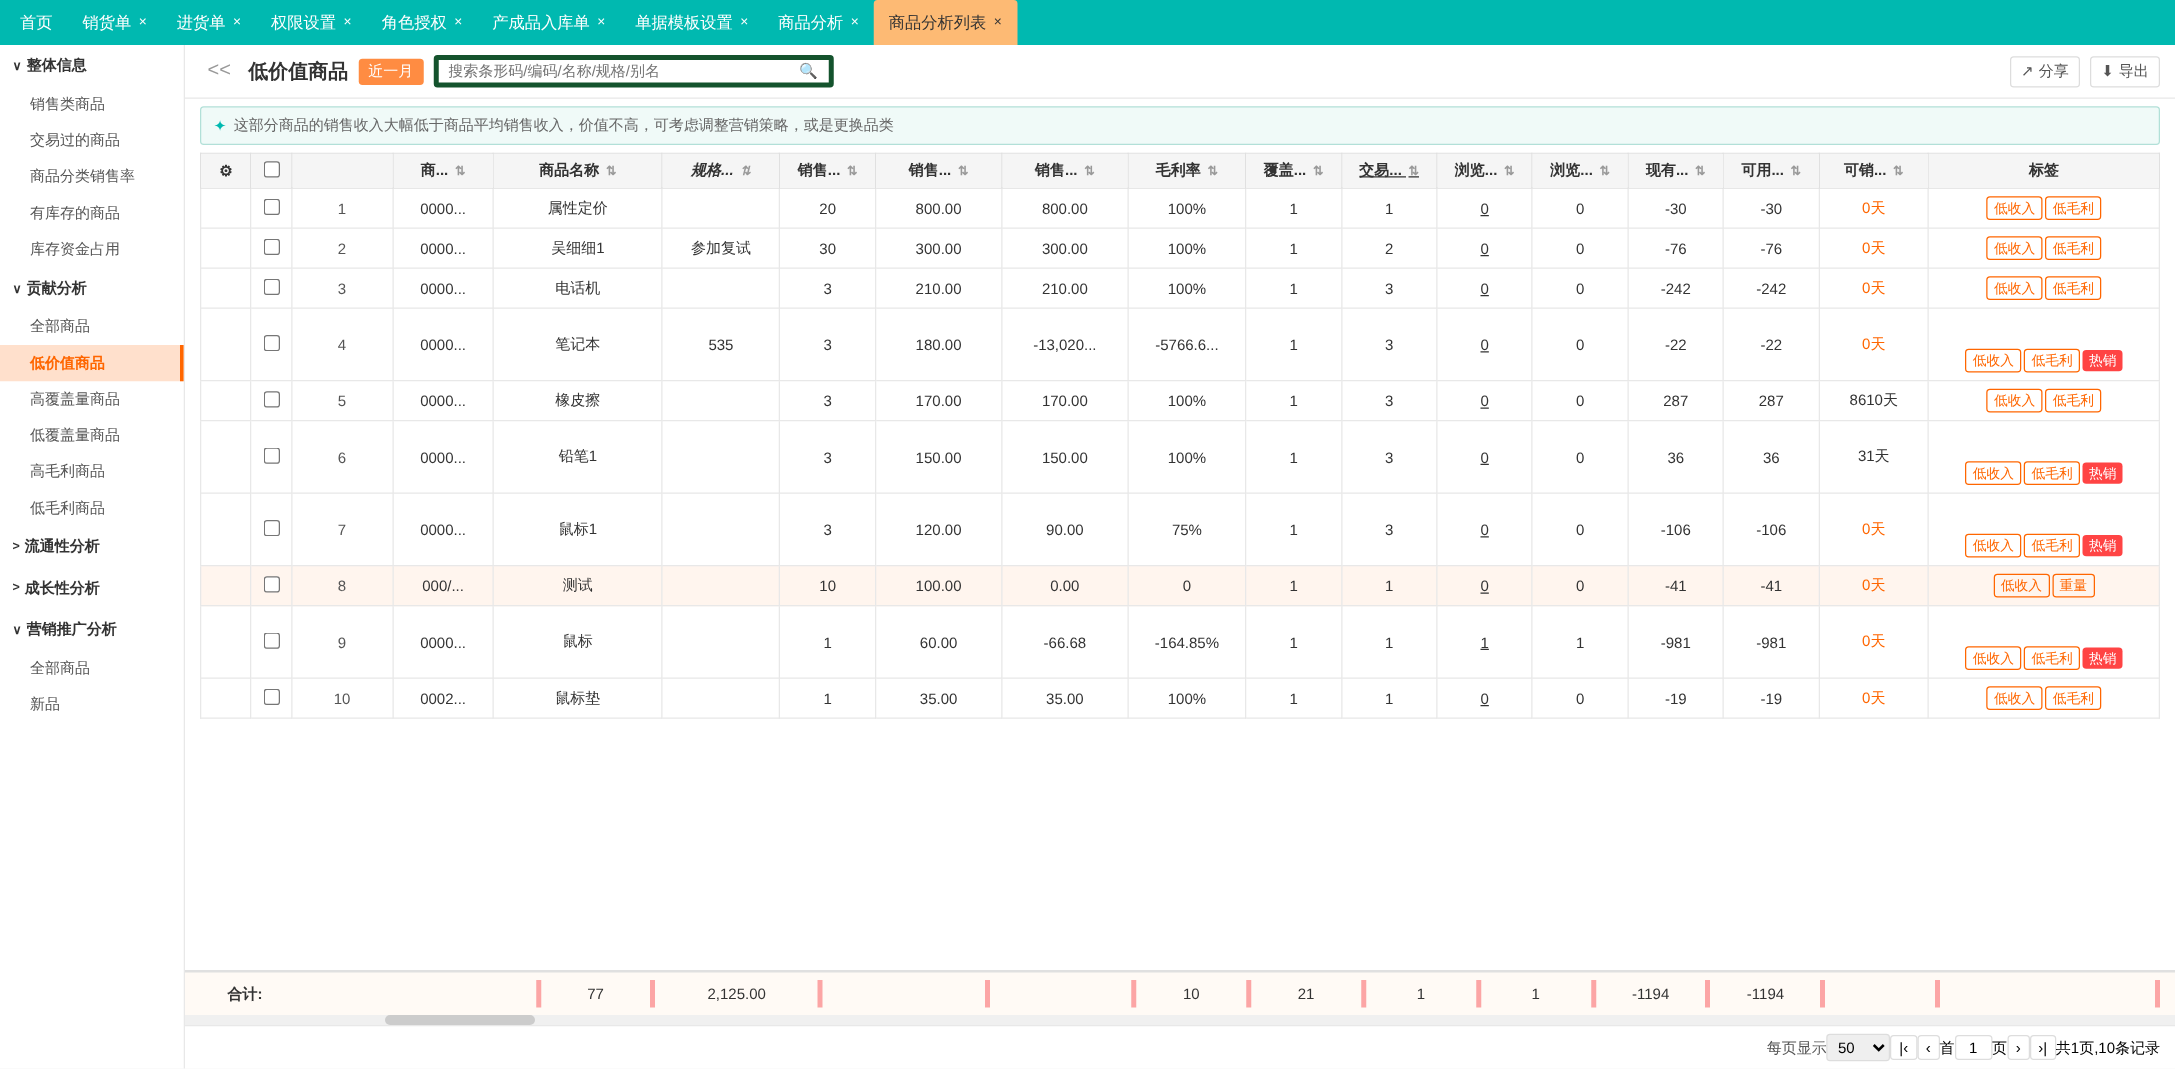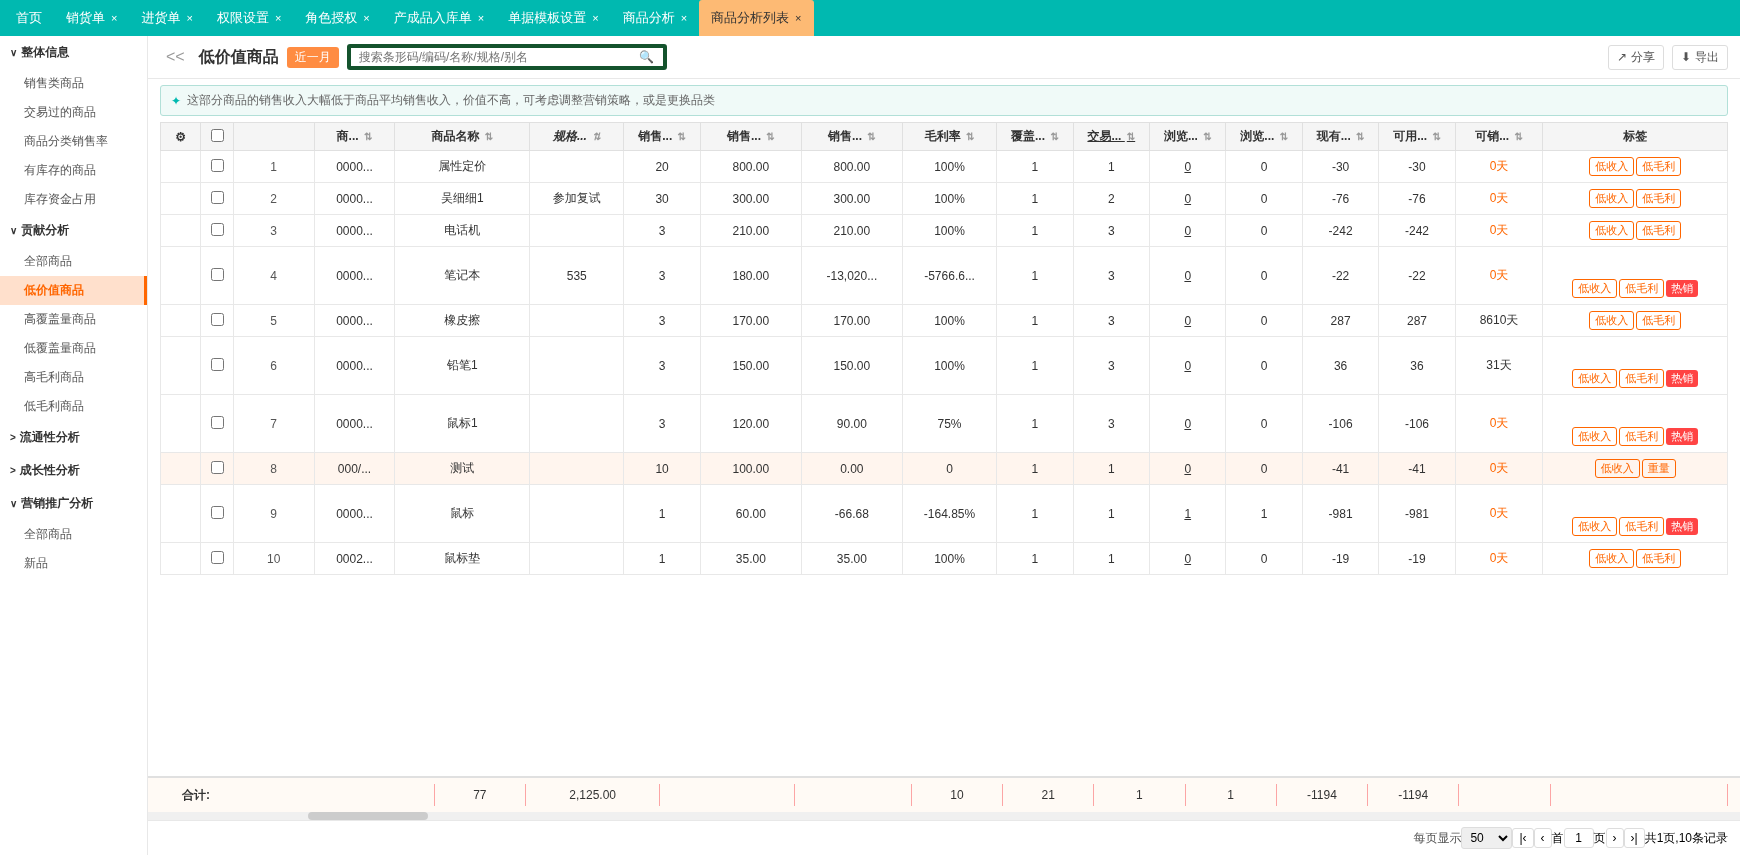--- a/index.html
+++ b/index.html
@@ -241,21 +241,21 @@
       border-top: 2px solid #e0e0e0;
       background: #fffaf5;
       flex-shrink: 0;
     }
     .ft-label { font-weight: bold; color: #333; width: 80px; text-align: center; padding-right: 8px; }
     .ft-cells { display: flex; flex: 1; }
     .ft-cell {
       flex: 1;
       text-align: center;
       padding: 4px 2px;
-      border-right: 1px solid #fca5a5;
+      border-right: 4px solid #fca5a5;
       font-size: 12px;
       color: #333;
     }
   </style>
 </head>
 <body>
 
 <div class="top-nav">
   <div class="nav-item">首页</div>
   <div class="nav-item">销货单 <span class="close-x">×</span></div>

